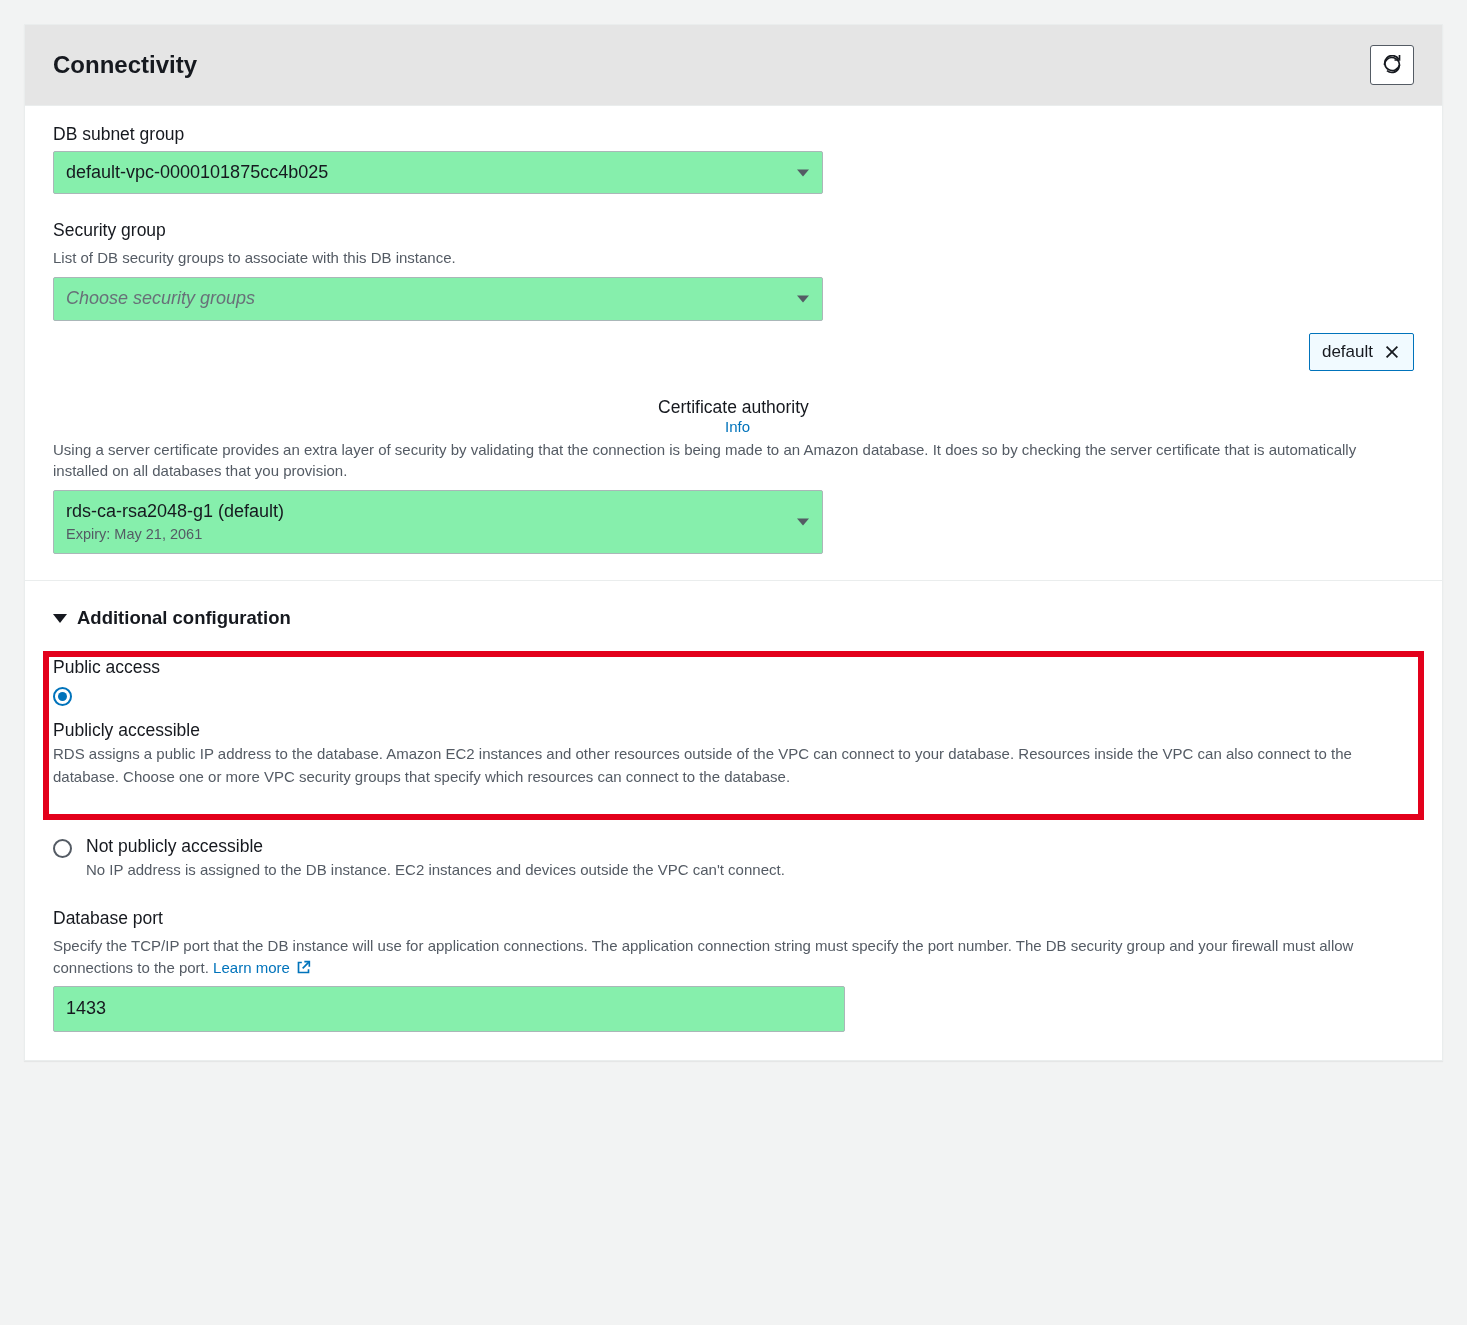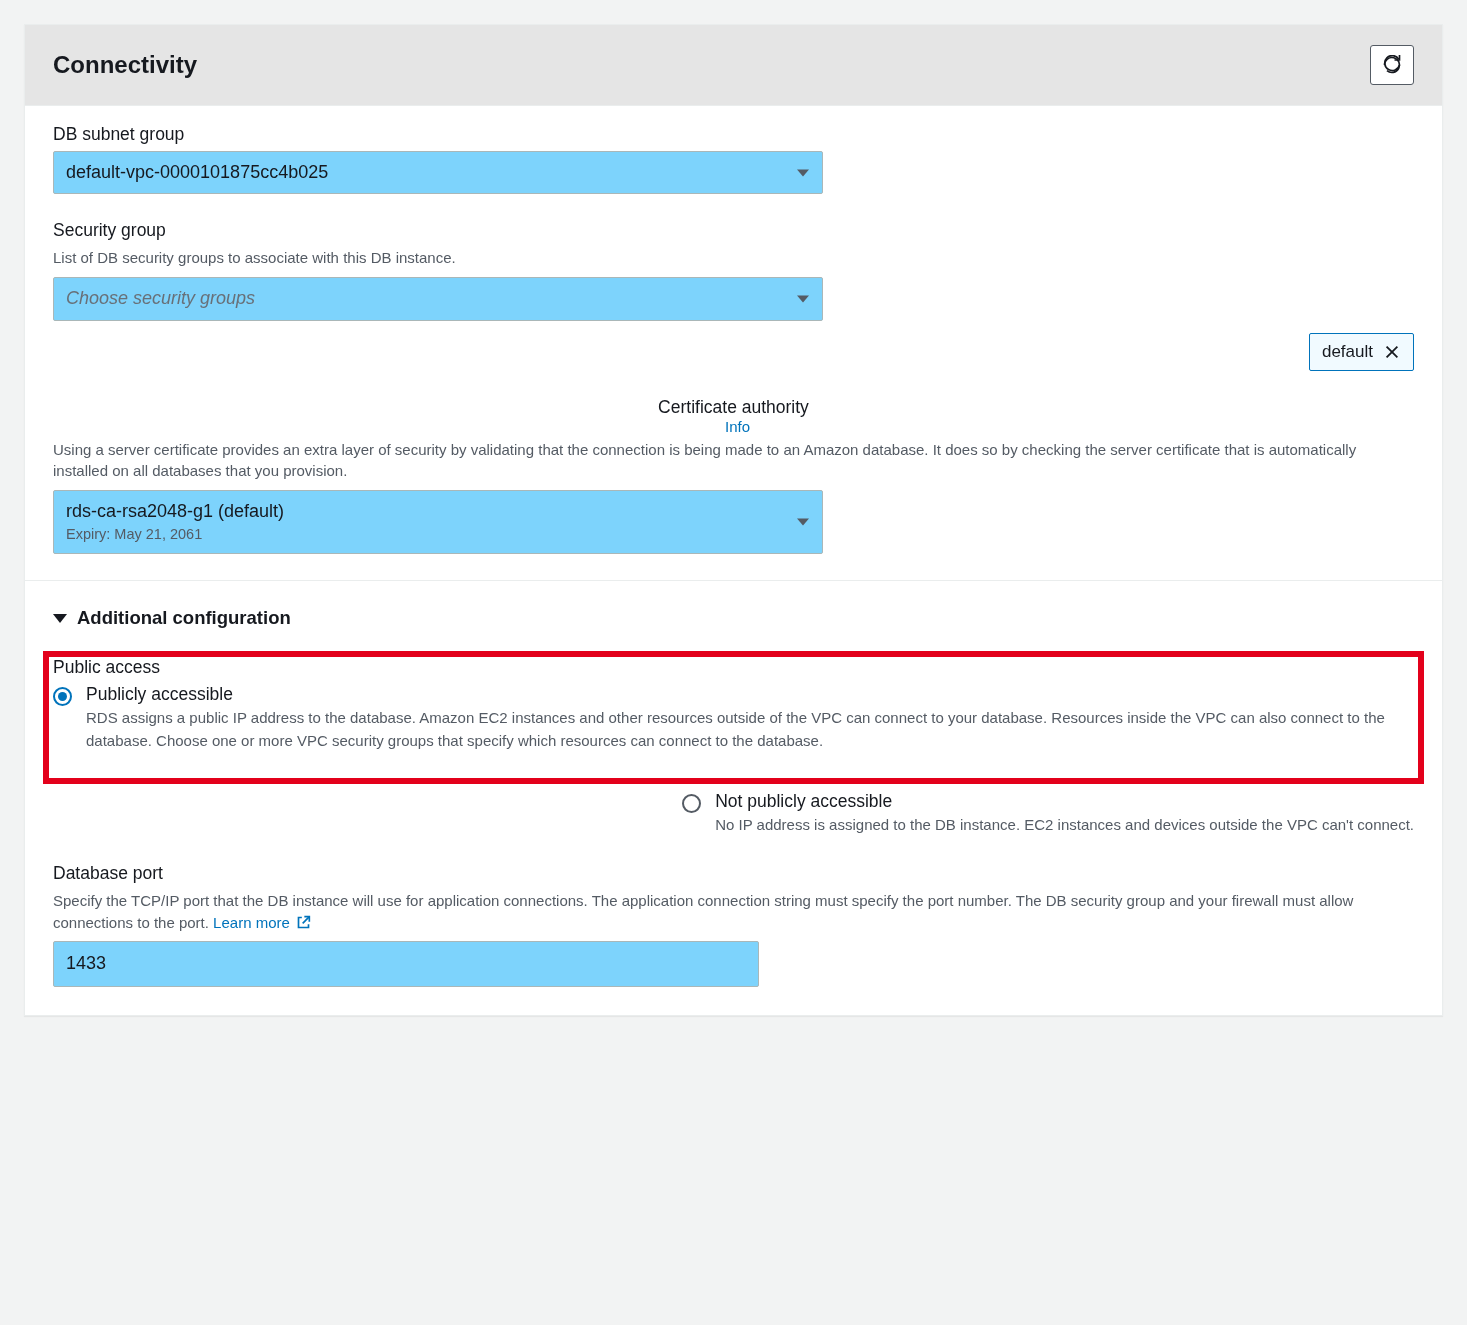--- a/index.html
+++ b/index.html
@@ -57,21 +57,21 @@
   }
   .select-wrap {
     position: relative;
     width: 770px;
     max-width: 100%;
   }
   .select, .text-input {
     width: 100%;
     border: 1px solid #aab7b8;
     border-radius: 2px;
-    background: #7dd3fc;
+    background: #86efac;
     padding: 9px 36px 9px 12px;
     font-size: 18px;
     color: #16191f;
     line-height: 1.3;
   }
   .select.placeholder {
     color: #687078;
     font-style: italic;
   }
   .select .sub {
@@ -129,42 +129,42 @@
     border-right: 7px solid transparent;
     border-top: 9px solid #16191f;
   }
   .highlight-box {
     border: 6px solid #e3001b;
     padding: 0 10px 16px 4px;
     margin: 0 -10px 4px -10px;
   }
   .radio-group { }
   .radio-block { display: flex; gap: 14px; margin-bottom: 16px; align-items: flex-start;}
-  .radio-block:last-child { margin-bottom: 0; }
+  .radio-block:last-child { margin-bottom: 0; flex-direction: column; }
   .radio {
     flex: 0 0 auto;
     width: 19px; height: 19px;
     border: 2px solid #545b64;
     border-radius: 50%;
     margin-top: 3px;
     position: relative;
     cursor: pointer;
   }
   .radio.checked { border-color: #0073bb; }
   .radio.checked::after {
     content: "";
     position: absolute;
     left: 3px; top: 3px;
     width: 9px; height: 9px;
     background: #0073bb;
     border-radius: 50%;
   }
   .radio-label { font-size: 17.5px; color: #16191f; }
   .radio-desc  { font-size: 15px; color: #545b64; line-height: 1.5; margin-top: 2px; }
-  .text-input { padding: 10px 12px; font-size: 18px; width: 706px; max-width:100%; }
+  .text-input { padding: 10px 12px; font-size: 18px; width: 792px; max-width:100%; }
   .learn-link { color: #0073bb; text-decoration: none; cursor:pointer; }
   .ext-icon { width: 15px; height: 15px; vertical-align: -2px; stroke: #0073bb; stroke-width: 2; fill: none; margin-left: 2px;}
 </style>
 </head>
 <body>
 
 <div class="panel">
   <div class="panel-header">
     <h1 class="panel-title">Connectivity</h1>
     <button class="refresh-btn">
@@ -235,21 +235,21 @@
             <span class="radio checked"></span>
             <div>
               <div class="radio-label">Publicly accessible</div>
               <div class="radio-desc">RDS assigns a public IP address to the database. Amazon EC2 instances and other resources outside of the VPC can connect to your database. Resources inside the VPC can also connect to the database. Choose one or more VPC security groups that specify which resources can connect to the database.</div>
             </div>
           </div>
         </div>
       </div>
     </div>
 
-    <div class="radio-block" style="margin-top:7px; margin-bottom:26px;justify-content:flex-end;">
+    <div class="radio-block" style="margin-top:16px; margin-bottom:26px;">
       <span class="radio"></span>
       <div>
         <div class="radio-label">Not publicly accessible</div>
         <div class="radio-desc">No IP address is assigned to the DB instance. EC2 instances and devices outside the VPC can't connect.</div>
       </div>
     </div>
 
     <div class="field" style="margin-bottom:0">
       <label class="field-label">Database port</label>
       <div class="field-desc">

